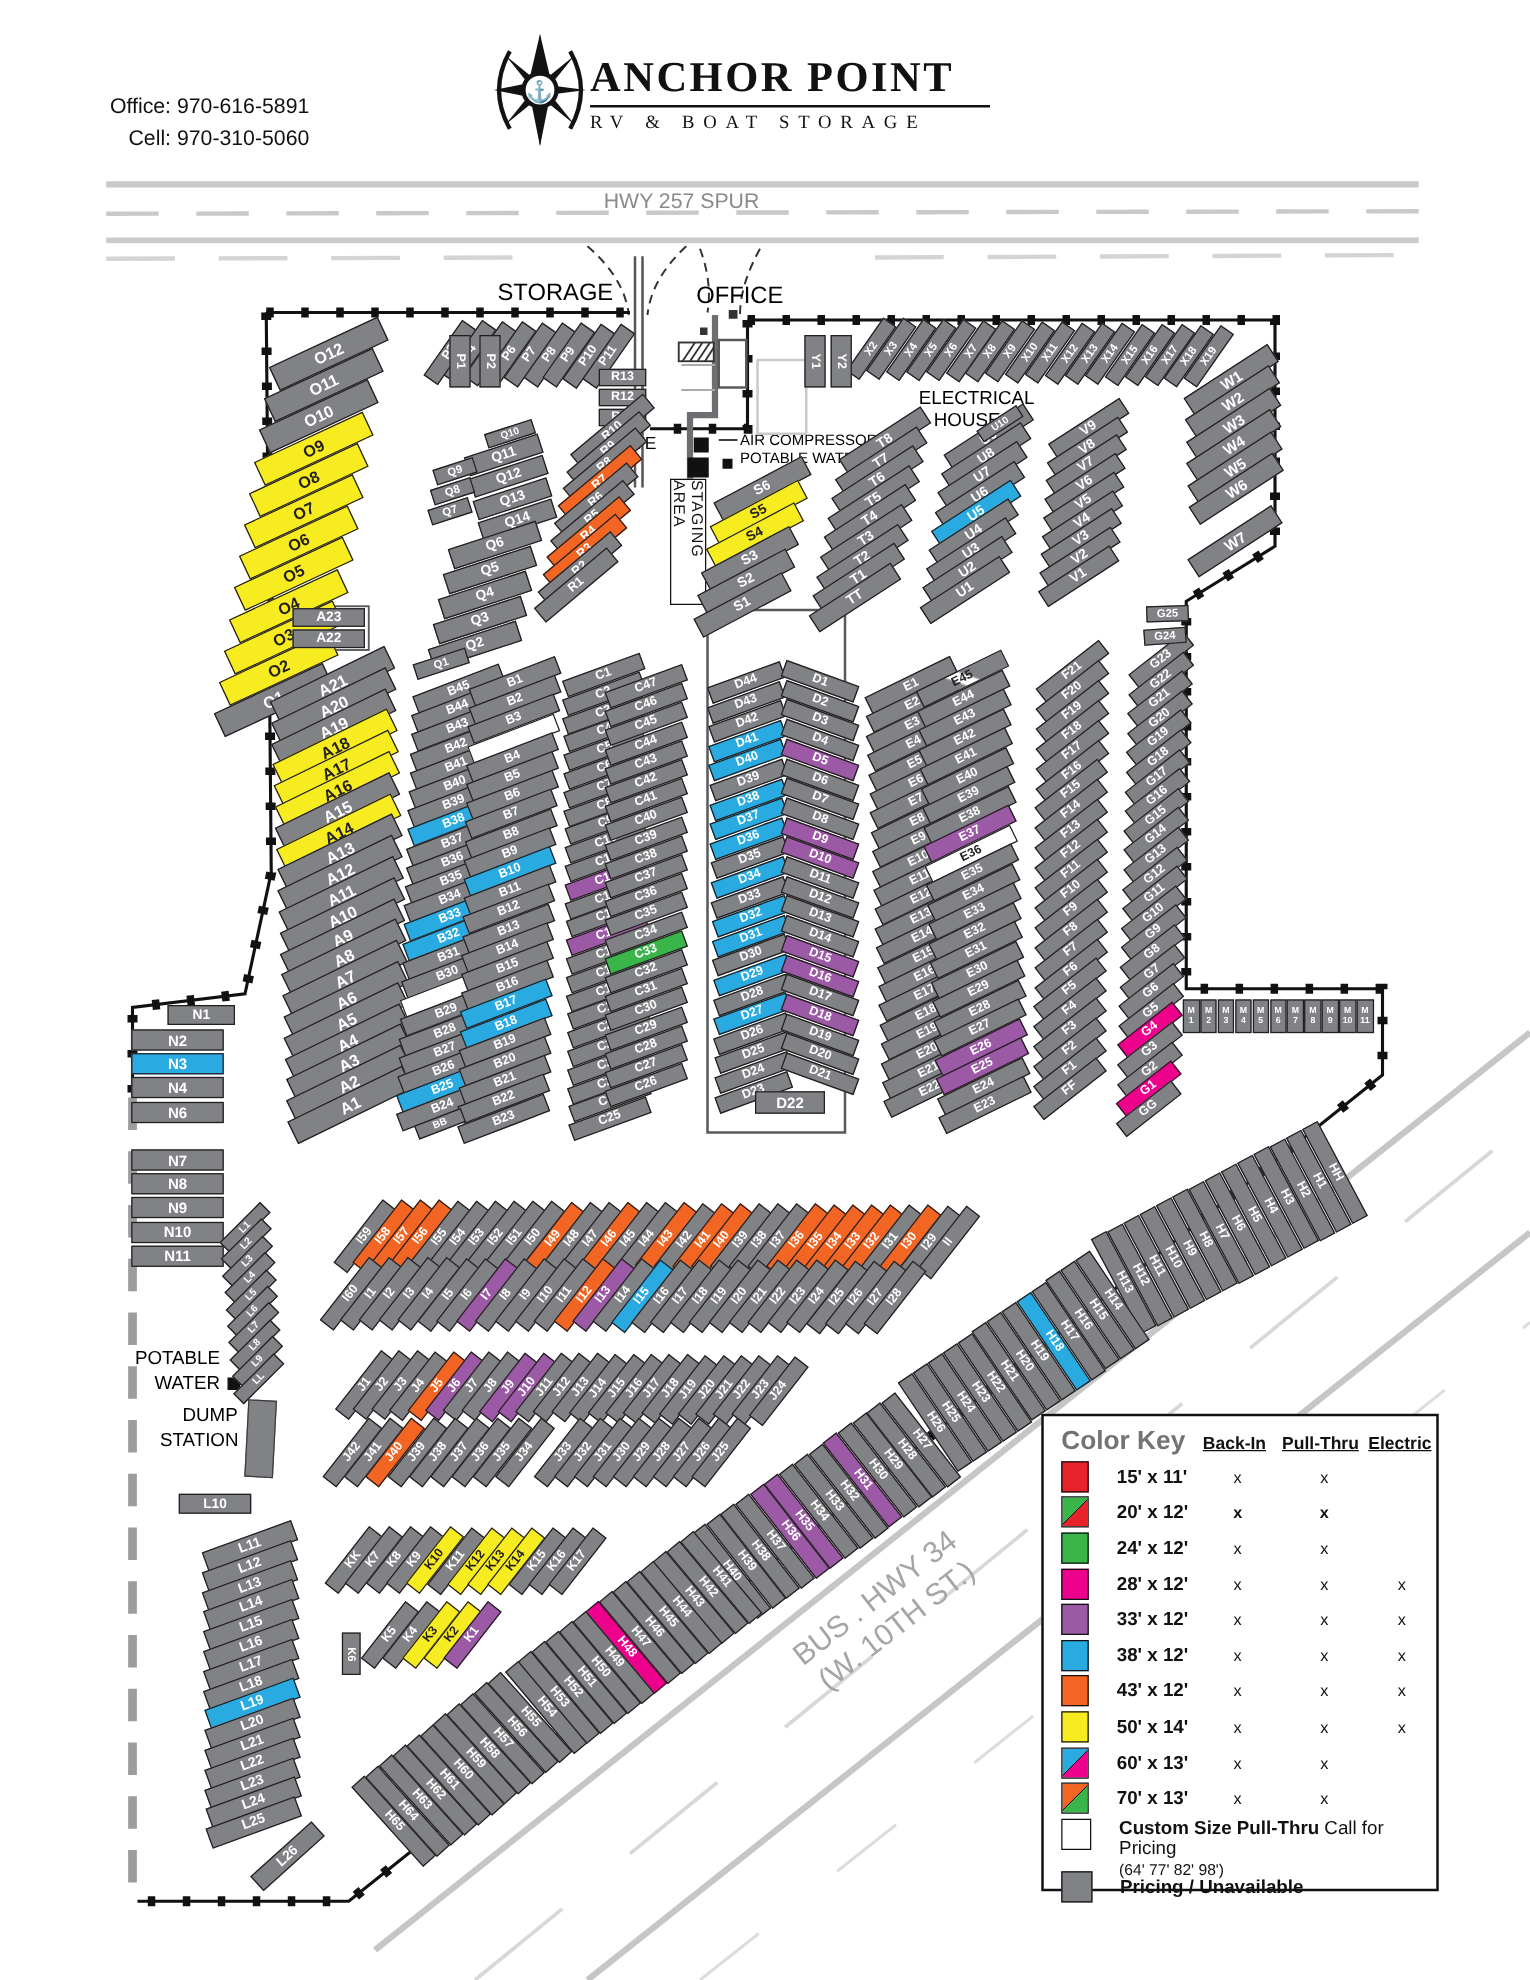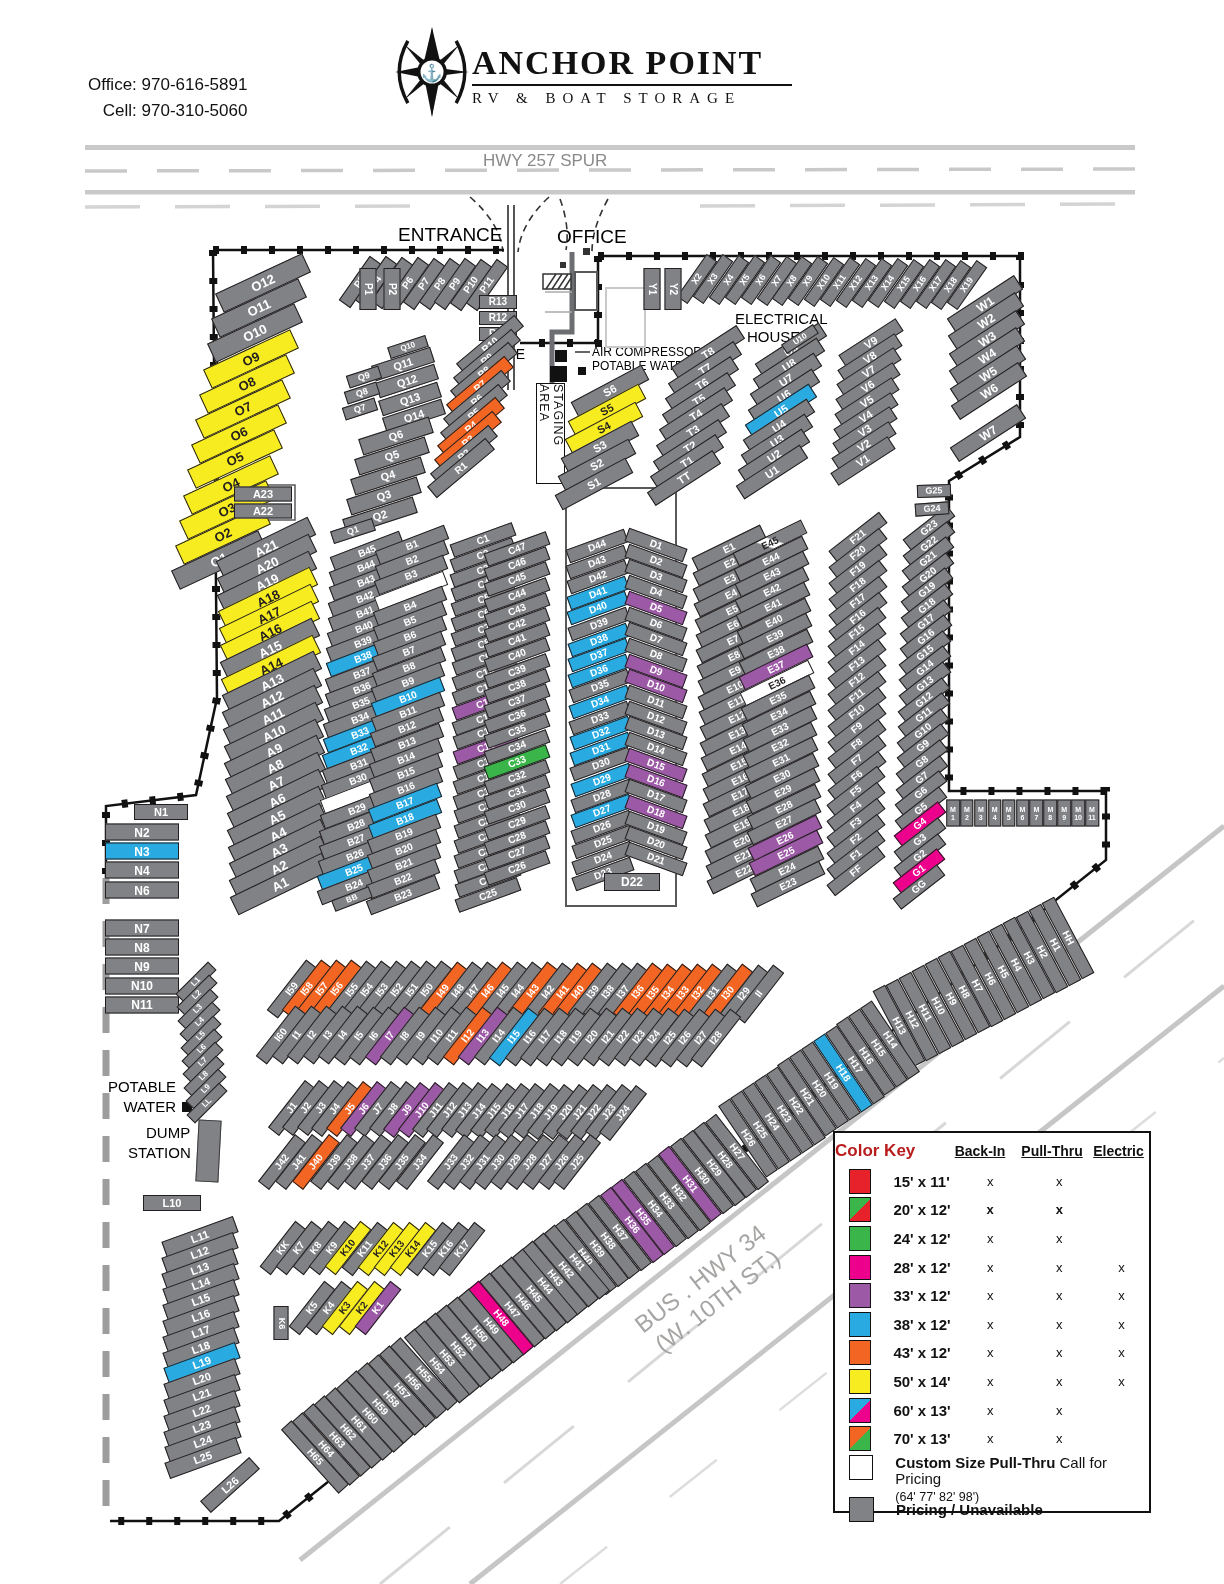--- a/index.html
+++ b/index.html
@@ -15,21 +15,21 @@
   .roadlabel{color:#8a8a8a;}
   .spot{position:absolute;border:1.4px solid #231f20;color:#fff;font-weight:bold;display:flex;align-items:center;justify-content:center;white-space:nowrap;line-height:1;box-sizing:border-box;}
   .staging{position:absolute;left:536px;top:383px;width:27px;height:99px;border:1.6px solid #111;background:#fff;display:flex;align-items:center;justify-content:center;}
   .staging span{writing-mode:vertical-rl;font-size:12.5px;letter-spacing:1px;color:#111;}
   .blacksq{position:absolute;background:#111;}
   .dump-pad{position:absolute;left:197px;top:1120px;width:21px;height:60px;background:#808285;border:1.5px solid #3c3c3c;transform:rotate(3deg);}
   .ehouse{position:absolute;left:605px;top:287px;width:37px;height:57px;border:2px solid #c9c9c9;background:#fff;}
   
   #legend{position:absolute;left:833px;top:1131px;width:318px;height:382px;background:#fff;border:2.5px solid #111;box-sizing:border-box;padding:8px 0 0 0;}
   .lg-head{display:flex;align-items:baseline;height:26px;}
-  .lg-title{font-size:17px;font-weight:bold;color:#b91c1c;width:118px;}
+  .lg-title{font-size:21px;font-weight:bold;color:#737373;margin-left:14px;width:118px;}
   .lg-col{font-size:14px;font-weight:bold;text-decoration:underline;color:#111;text-align:center;}
   .lg-row{display:flex;align-items:center;height:28.6px;}
   .lg-sw{width:25px;height:25px;border:1.6px solid #111;margin-left:14px;box-sizing:border-box;}
   .lg-size{font-size:15px;font-weight:bold;color:#111;margin-left:22px;width:70px;}
   .lg-x{font-size:13px;color:#111;text-align:center;}
   .lg-custom-line{font-size:15px;color:#111;margin-left:22px;line-height:1.1;}
   .lg-note{font-size:12.5px;color:#111;}
 </style>
 </head>
 <body>
@@ -113,21 +113,21 @@
       <line x1="558" y1="289" x2="568" y2="274"></line>
         <line x1="564" y1="289" x2="571" y2="278"></line>
     </g>
 
     <rect x="231" y="485" width="64" height="35" fill="none" stroke="#58595b" stroke-width="1.5"></rect>
     <rect x="566" y="488" width="110" height="418" fill="none" stroke="#58595b" stroke-width="2"></rect>
 
     <line x1="575" y1="352" x2="590" y2="352" stroke="#333" stroke-width="1.5"></line>
   </svg>
 
-  <div class="maplabel" style="left:398px;top:224px;font-size:19px;">ENTRANCE</div>
+  <div class="maplabel" style="left:398px;top:224px;font-size:19px;">STORAGE</div>
   <div class="maplabel" style="left:557px;top:226px;font-size:19px;">OFFICE</div>
   <div class="maplabel roadlabel" style="left:483px;top:151px;font-size:17px;">HWY 257 SPUR</div>
   <div class="maplabel" style="left:488px;top:346px;font-size:14px;">GATE</div>
   <div class="maplabel" style="left:592px;top:345px;font-size:12px;">AIR COMPRESSOR</div>
   <div class="maplabel" style="left:592px;top:359px;font-size:12px;">POTABLE WATER</div>
   <div class="maplabel" style="left:735px;top:310px;font-size:15px;">ELECTRICAL</div>
   <div class="maplabel" style="left:747px;top:328px;font-size:15px;">HOUSE</div>
   <div class="ehouse"></div>
   <div class="staging">
       <span>STAGING AREA</span>

